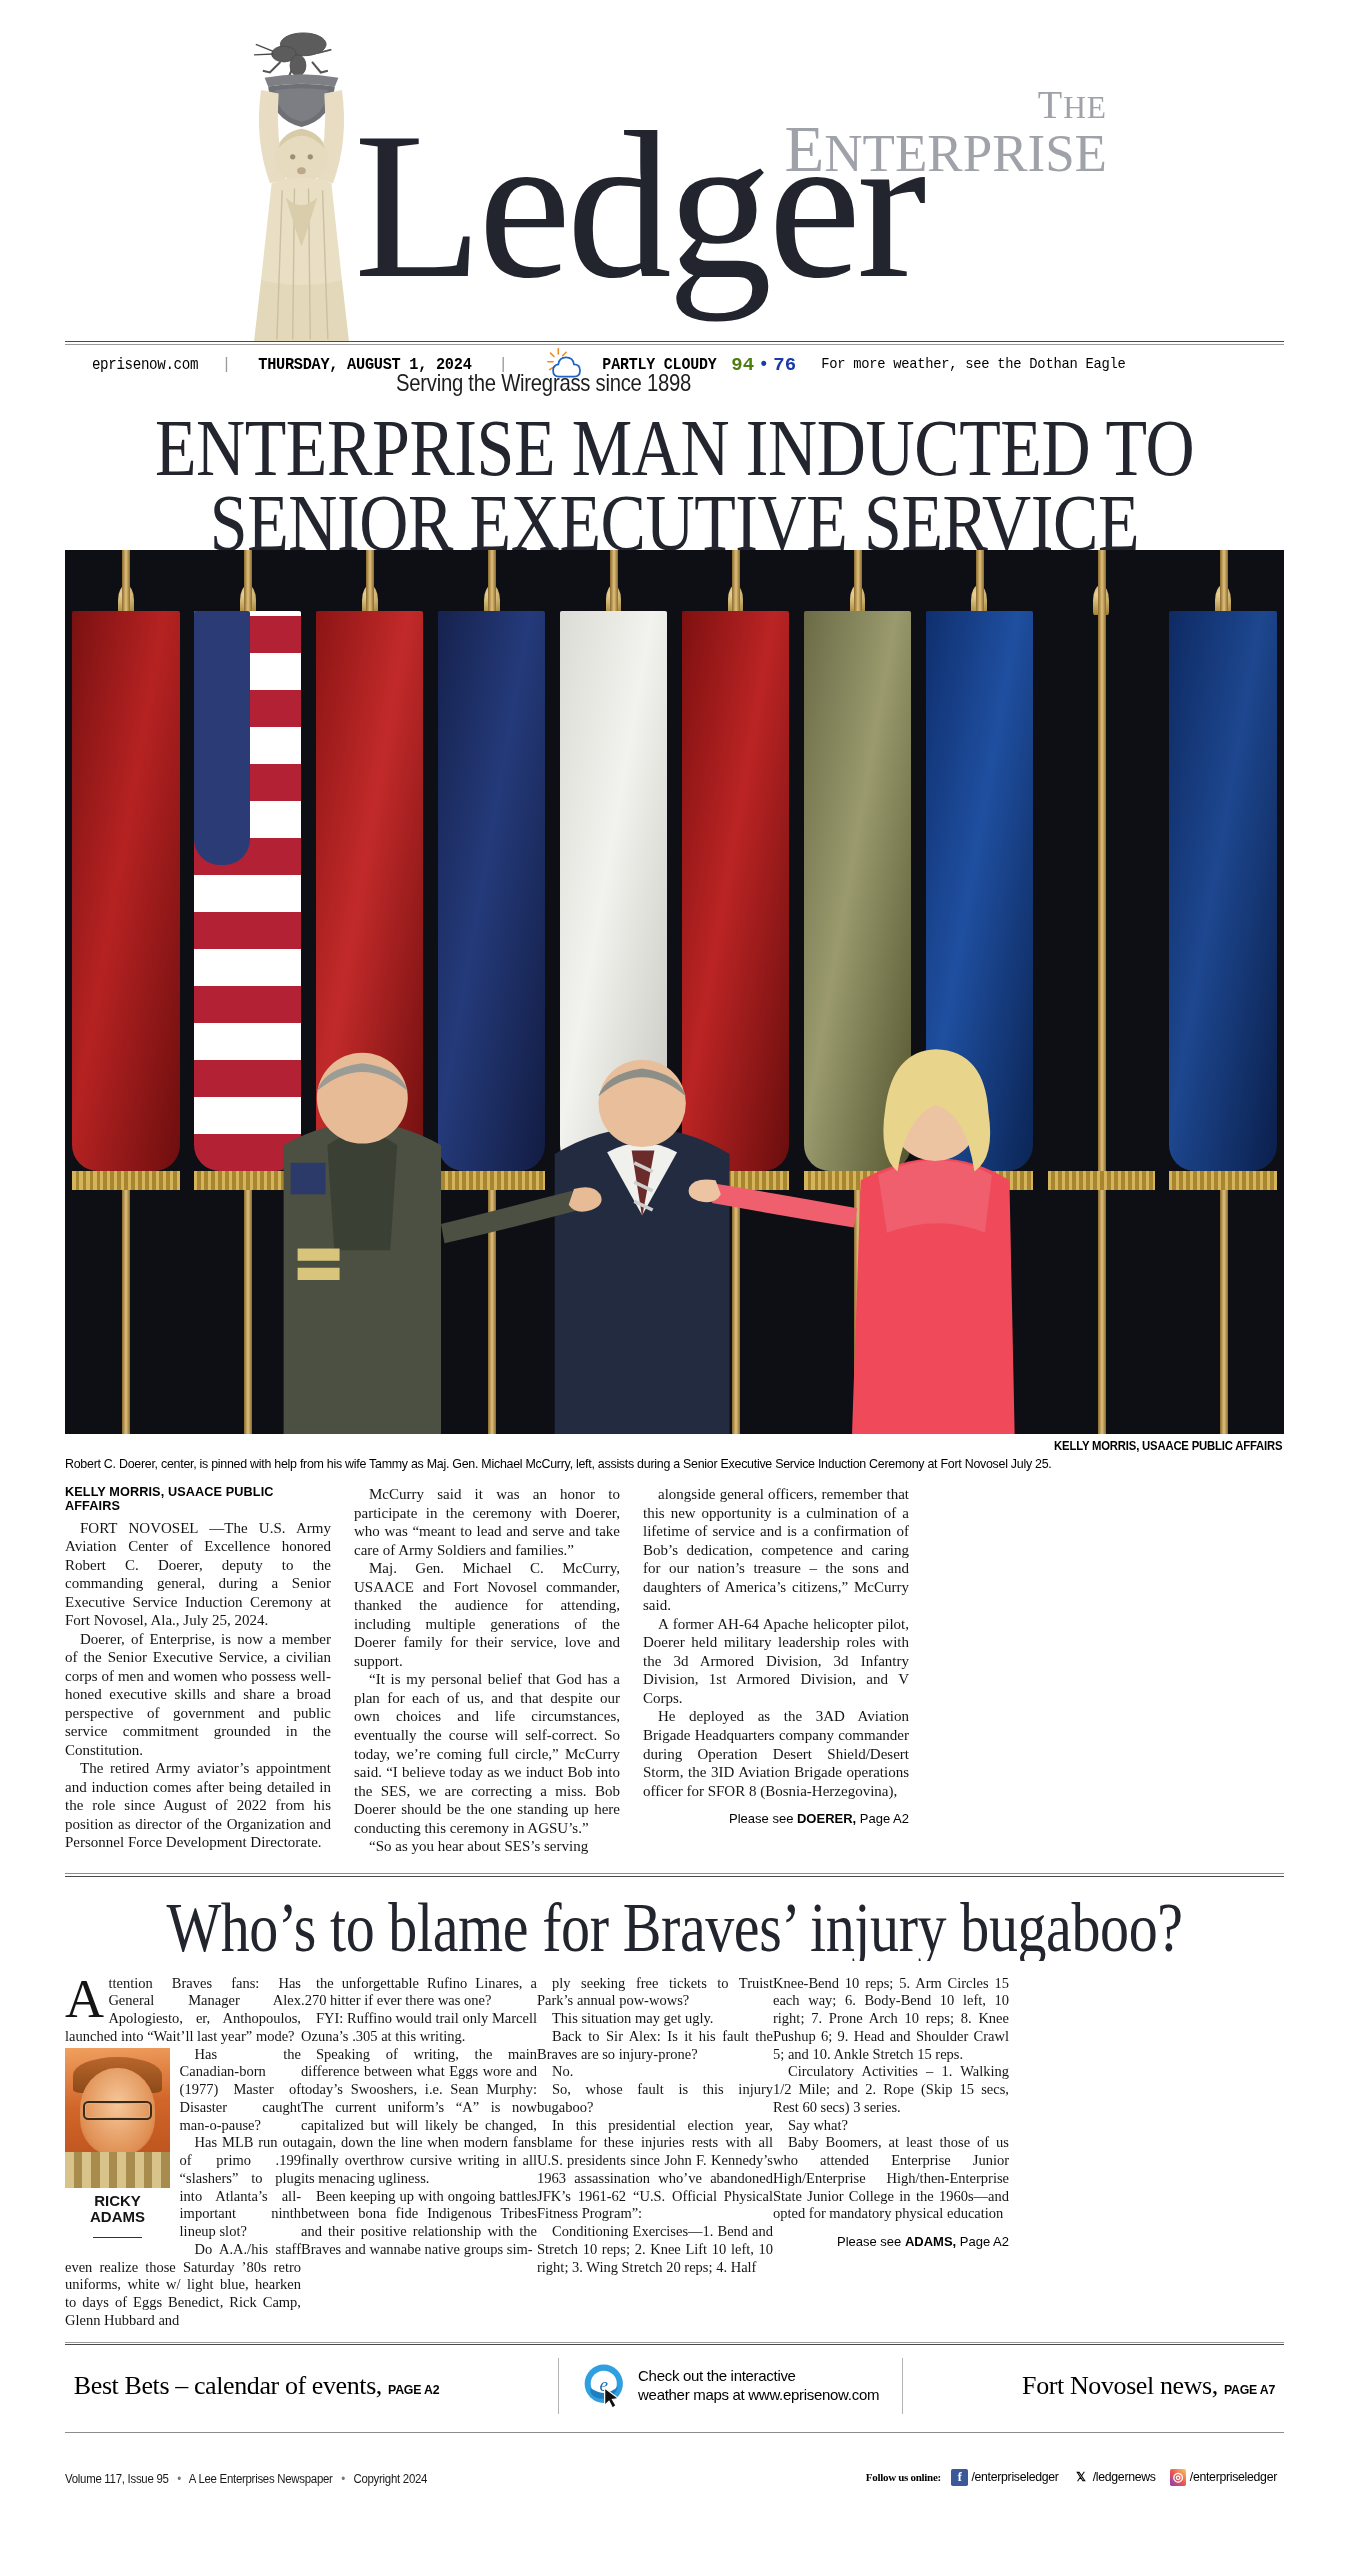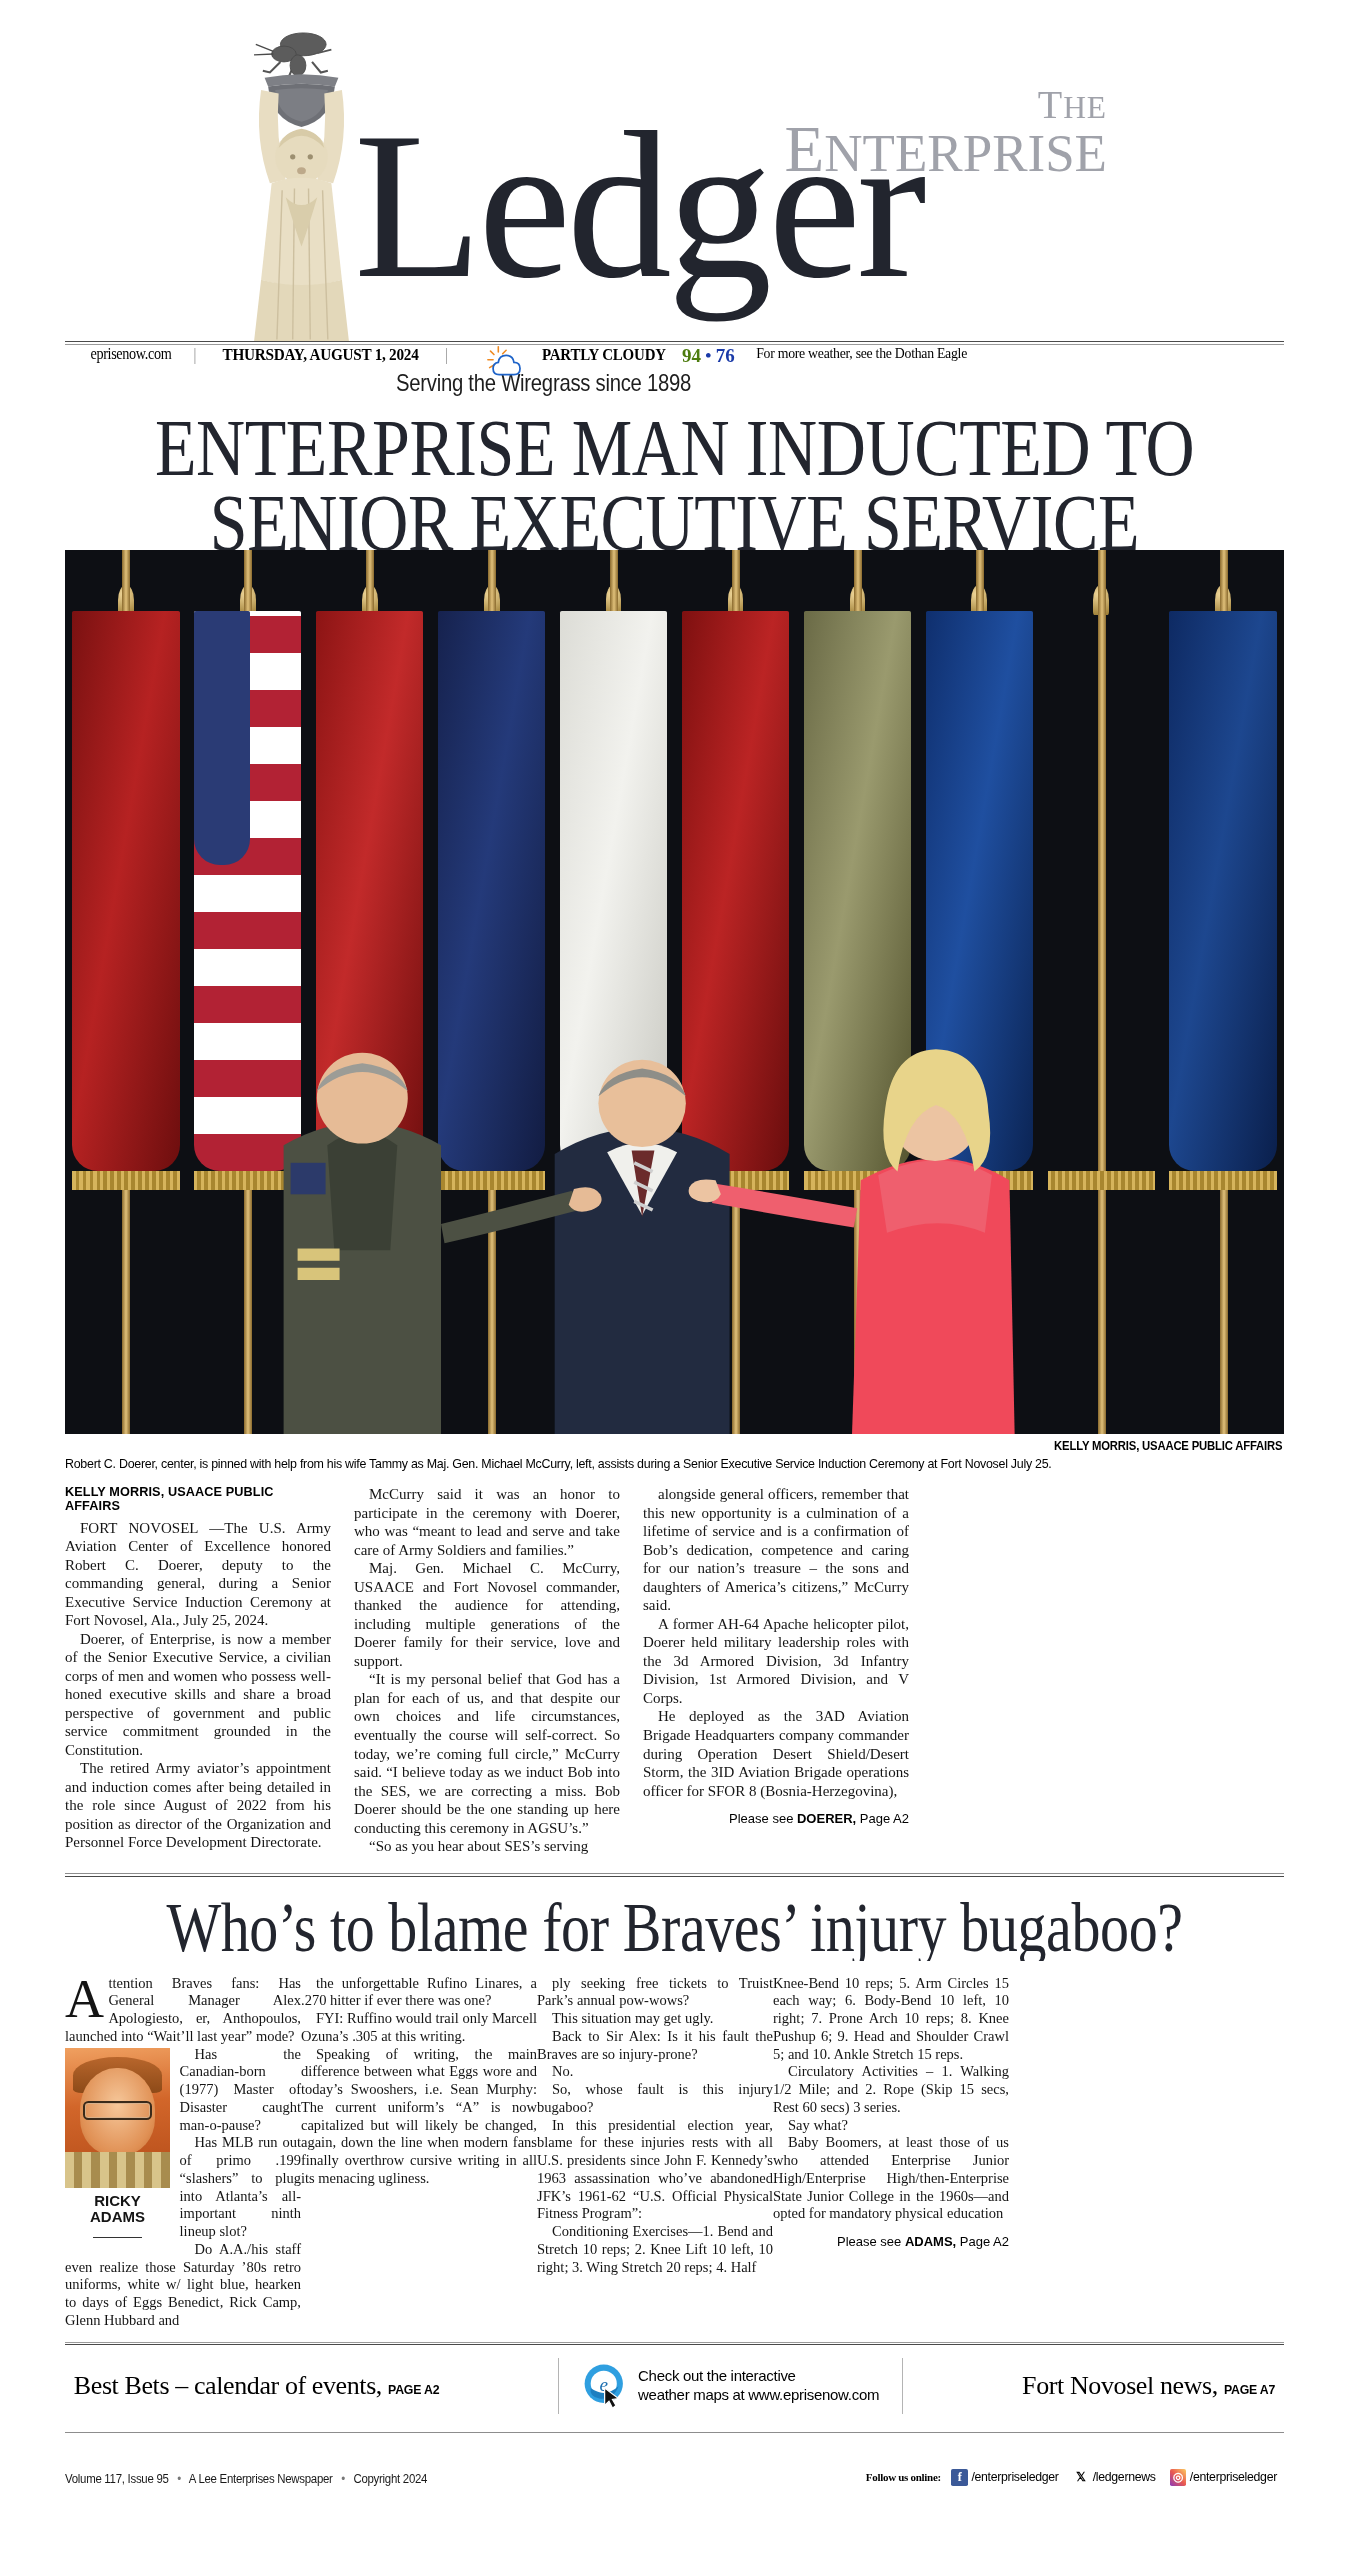--- a/index.html
+++ b/index.html
@@ -65,23 +65,23 @@
     font-family:"Liberation Sans", sans-serif;
     letter-spacing:-0.3px;
     transform:scaleX(0.86);
     transform-origin:left center;
     white-space:nowrap;
   }
 
   
   .rule-double { border-top:1.8px solid #4a4a4a; border-bottom:0.9px solid #9a9a9a; height:4.4px; }
   .dateline {
-    display:flex; 
+    display:flex; align-items:center;
     height:39px;
-    font-family:Liberation Serif, serif;
+    font-family:Liberation Mono, monospace;
     font-size:15px;
     padding:0 21px;
     gap:0px;
   }
   .dl-site { font-size:15.8px; letter-spacing:-0.4px; transform:scaleX(0.9); }
   .dl-sep { color:#9b9b9b; margin:0 17.5px; font-size:16.6px; }
   .dl-date { font-weight:bold; font-size:16.6px; letter-spacing:-0.3px; transform:scaleX(0.92); }
   .wx-icon { margin:0 8.8px 0 21px; position:relative; width:40px; height:35px; }
   .dl-cond { font-weight:bold; font-size:16.6px; letter-spacing:-0.2px; transform:scaleX(0.9); }
   .dl-hi { color:#4d7c0f; font-weight:bold; font-size:19px; margin-left:8.8px; }
@@ -503,20 +503,21 @@
         <p>Has the Canadian-born (1977) Master of Disaster caught man-o-pause?</p>
         <p>Has MLB run out of primo .199 “slashers” to plug into Atlanta’s all-important ninth lineup slot?</p>
         <p>Do A.A./his staff even realize those Saturday ’80s retro uniforms, white w/ light blue, hearken to days of Eggs Benedict, Rick Camp, Glenn Hubbard and</p>
       </div>
     </div>
     <div class="col2">
       <div class="bodytext">
         <p>the unforgettable Rufino Linares, a .270 hitter if ever there was one?</p>
         <p>FYI: Ruffino would trail only Marcell Ozuna’s .305 at this writing.</p>
         <p>Speaking of writing, the main difference between what Eggs wore and today’s Swooshers, i.e. Sean Murphy: The current uniform’s “A” is now capitalized but will likely be changed, again, down the line when modern fans finally overthrow cursive writing in all its menacing ugliness.</p>
+        <p>Been keeping up with ongoing battles between bona fide Indigenous Tribes and their positive relationship with the Braves and wannabe native groups sim-</p>
       </div>
     </div>
     <div class="col2">
       <div class="bodytext">
         <p>ply seeking free tickets to Truist Park’s annual pow-wows?</p>
         <p>This situation may get ugly.</p>
         <p>Back to Sir Alex: Is it his fault the Braves are so injury-prone?</p>
         <p>No.</p>
         <p>So, whose fault is this injury bugaboo?</p>
         <p>In this presidential election year, blame for these injuries rests with all U.S. presidents since John F. Kennedy’s 1963 assassination who’ve abandoned JFK’s 1961-62 “U.S. Official Physical Fitness Program”:</p>

